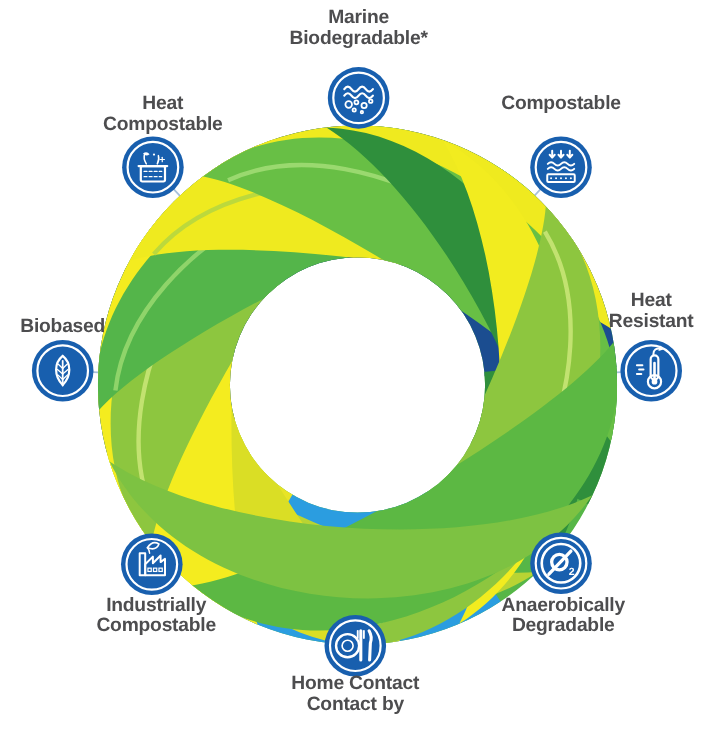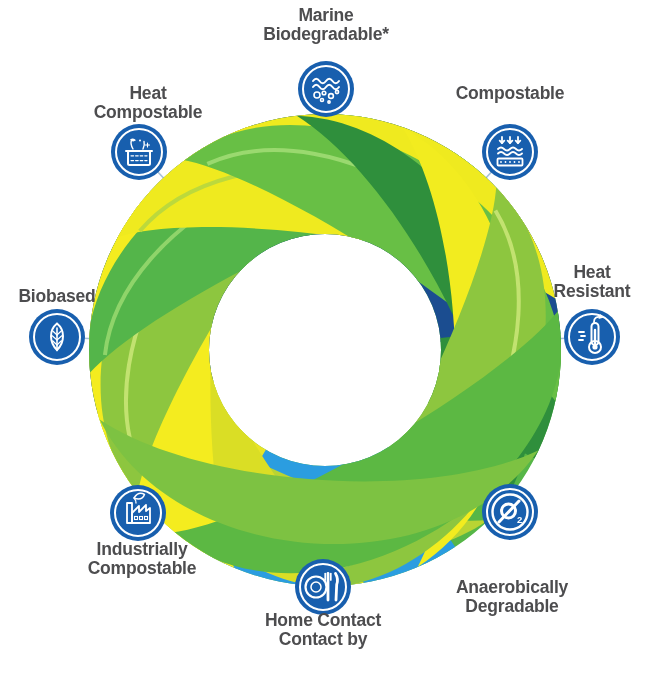--- a/index.html
+++ b/index.html
@@ -204,21 +204,21 @@
 
   <div class="node-label" style="left:410px;top:84px;">
     <span>Compostable</span>
   </div>
 
   <div class="node-label" style="left:492px;top:263px;">
     <span>Heat</span>
     <span>Resistant</span>
   </div>
 
-  <div class="node-label" style="left:412px;top:540px;margin-top:38px;">
+  <div class="node-label" style="left:412px;top:540px;">
     <span>Anaerobically</span>
     <span>Degradable</span>
   </div>
 
   <div class="node-label" style="left:223px;top:611px;">
     <span>Home Contact</span>
     <span>Contact by</span>
   </div>
 
   <div class="node-label" style="left:42px;top:540px;">

